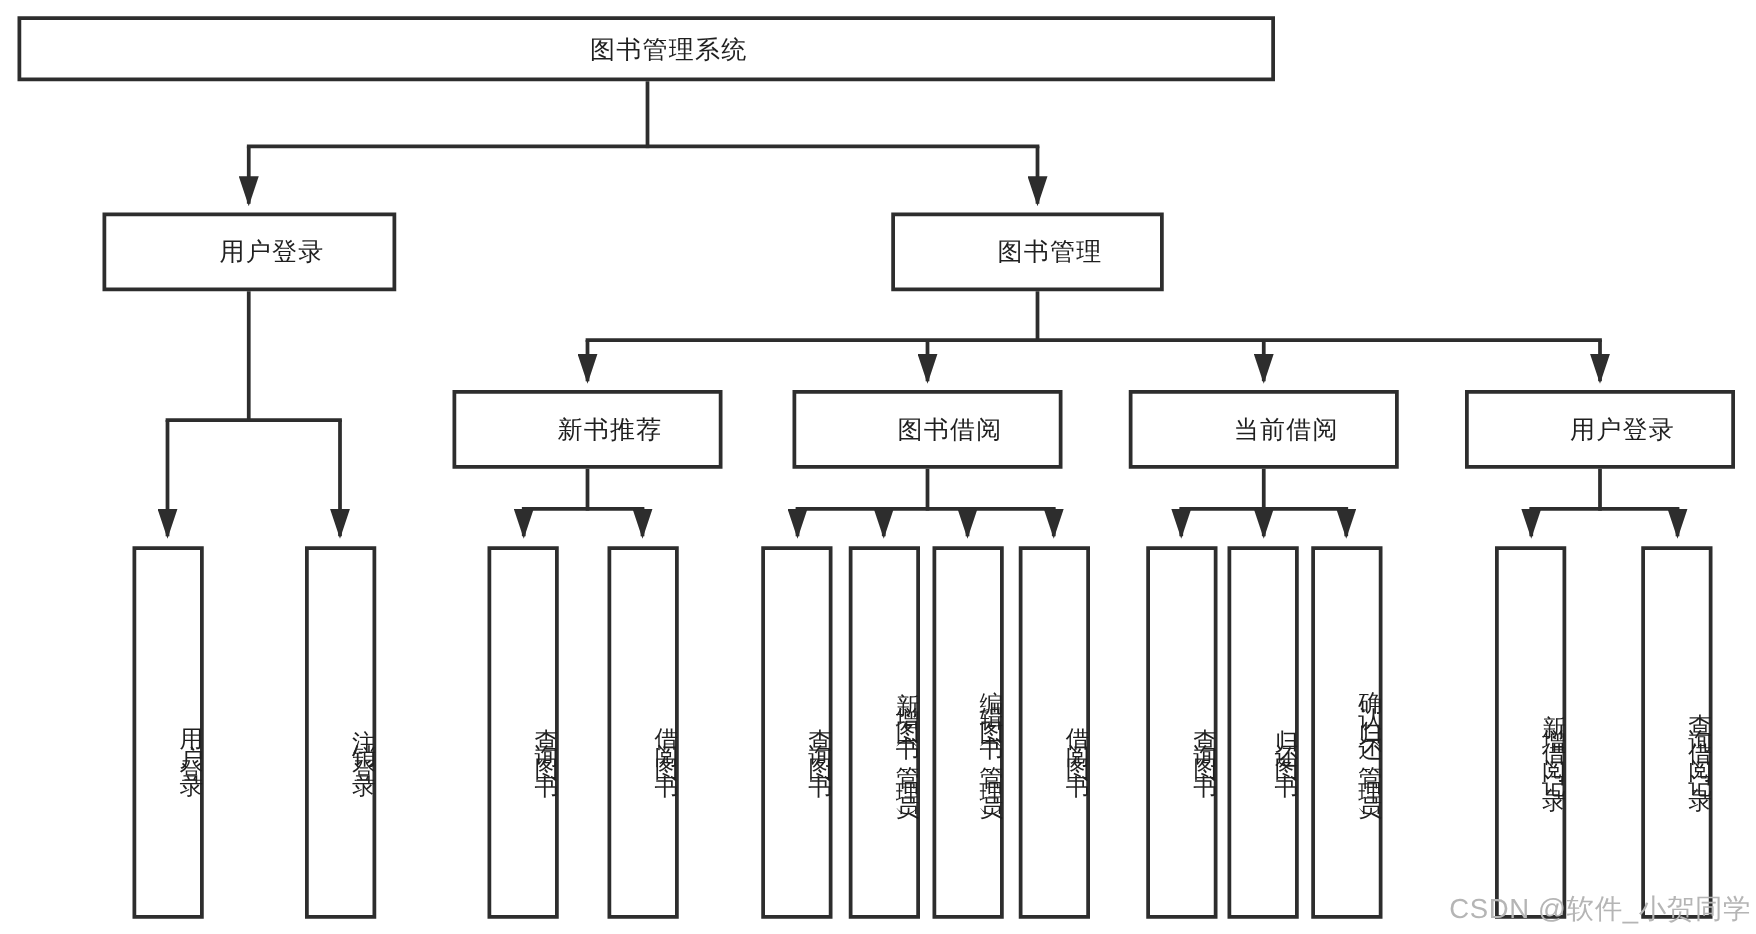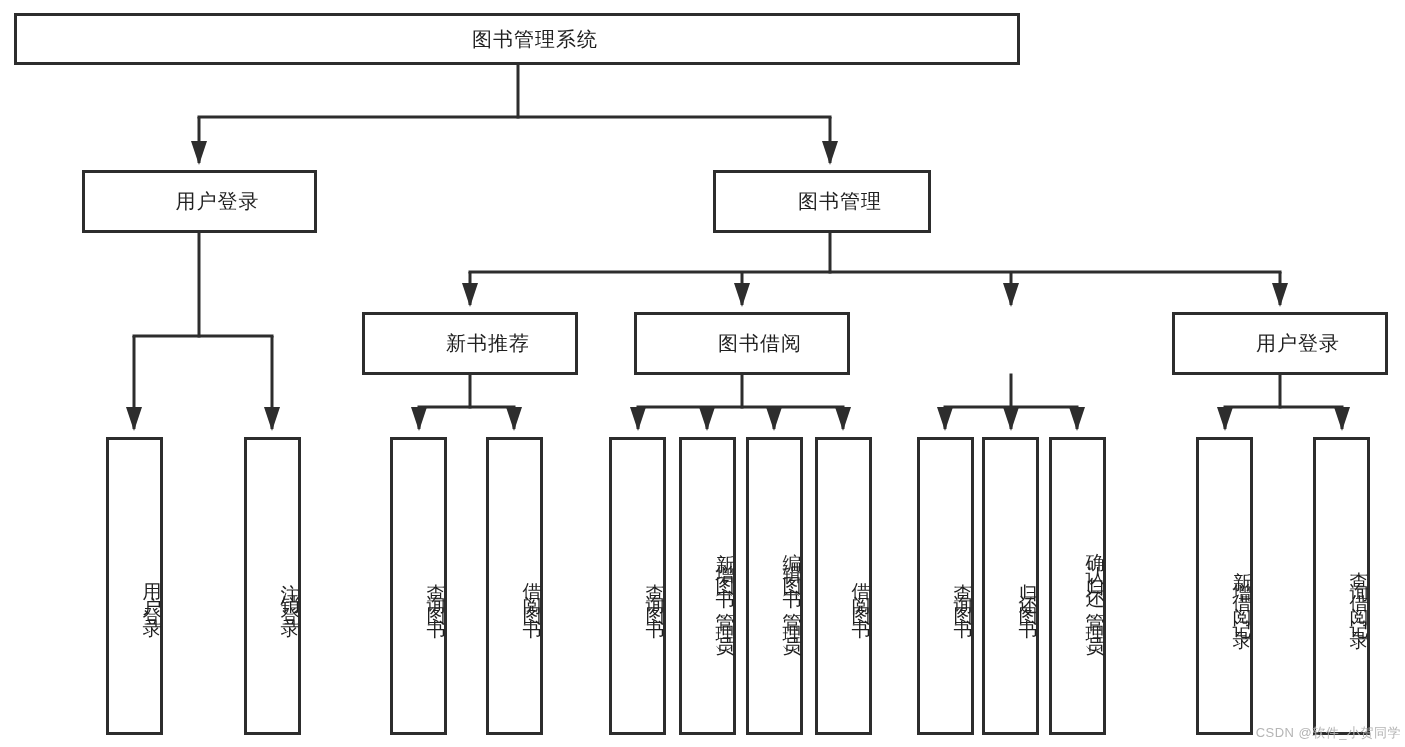--- a/index.html
+++ b/index.html
@@ -28,21 +28,21 @@
     writing-mode:vertical-rl;
     text-orientation:mixed;
     font-size:19px;
     letter-spacing:12px;
     padding-top:12px;
     line-height:1;
   }
   .watermark {
     position:absolute;
     right:4px; bottom:5px;
-    font-size:13px;
+    font-size:22px;
     letter-spacing:0.5px;
     color:#b5b5b5;
     white-space:nowrap;
     margin-top:17px;
   }
   .ln path { fill:none; stroke:#2d2d2d; stroke-width:3; stroke-linecap:square; }
   .ar path { fill:none; stroke:#2d2d2d; stroke-width:3; stroke-linecap:butt; }
 </style>
 </head>
 <body>
@@ -96,20 +96,21 @@
     </g>
   </svg>
 
   <div class="box hbox" style="left:14px;top:13px;width:1006px;height:52px">图书管理系统</div>
 
   <div class="box hbox" style="left:82px;top:170px;width:235px;height:63px">用户登录</div>
   <div class="box hbox" style="left:713px;top:170px;width:218px;height:63px">图书管理</div>
 
   <div class="box hbox" style="left:634px;top:312px;width:216px;height:63px">图书借阅</div>
   <div class="box hbox" style="left:362px;top:312px;width:216px;height:63px">新书推荐</div>
+  <div class="box hbox" style="left:903px;top:312px;width:216px;height:63px">当前借阅</div>
   <div class="box hbox" style="left:1172px;top:312px;width:216px;height:63px">用户登录</div>
 
   <div class="box vbox" style="left:106px;top:437px;width:57px;height:298px">用户登录</div>
   <div class="box vbox" style="left:244px;top:437px;width:57px;height:298px">注销登录</div>
 
   <div class="box vbox" style="left:390px;top:437px;width:57px;height:298px">查询图书</div>
   <div class="box vbox" style="left:486px;top:437px;width:57px;height:298px">借阅图书</div>
 
   <div class="box vbox" style="left:609px;top:437px;width:57px;height:298px">查询图书</div>
   <div class="box vbox" style="left:679px;top:437px;width:57px;height:298px">新增图书（管理员）</div>

